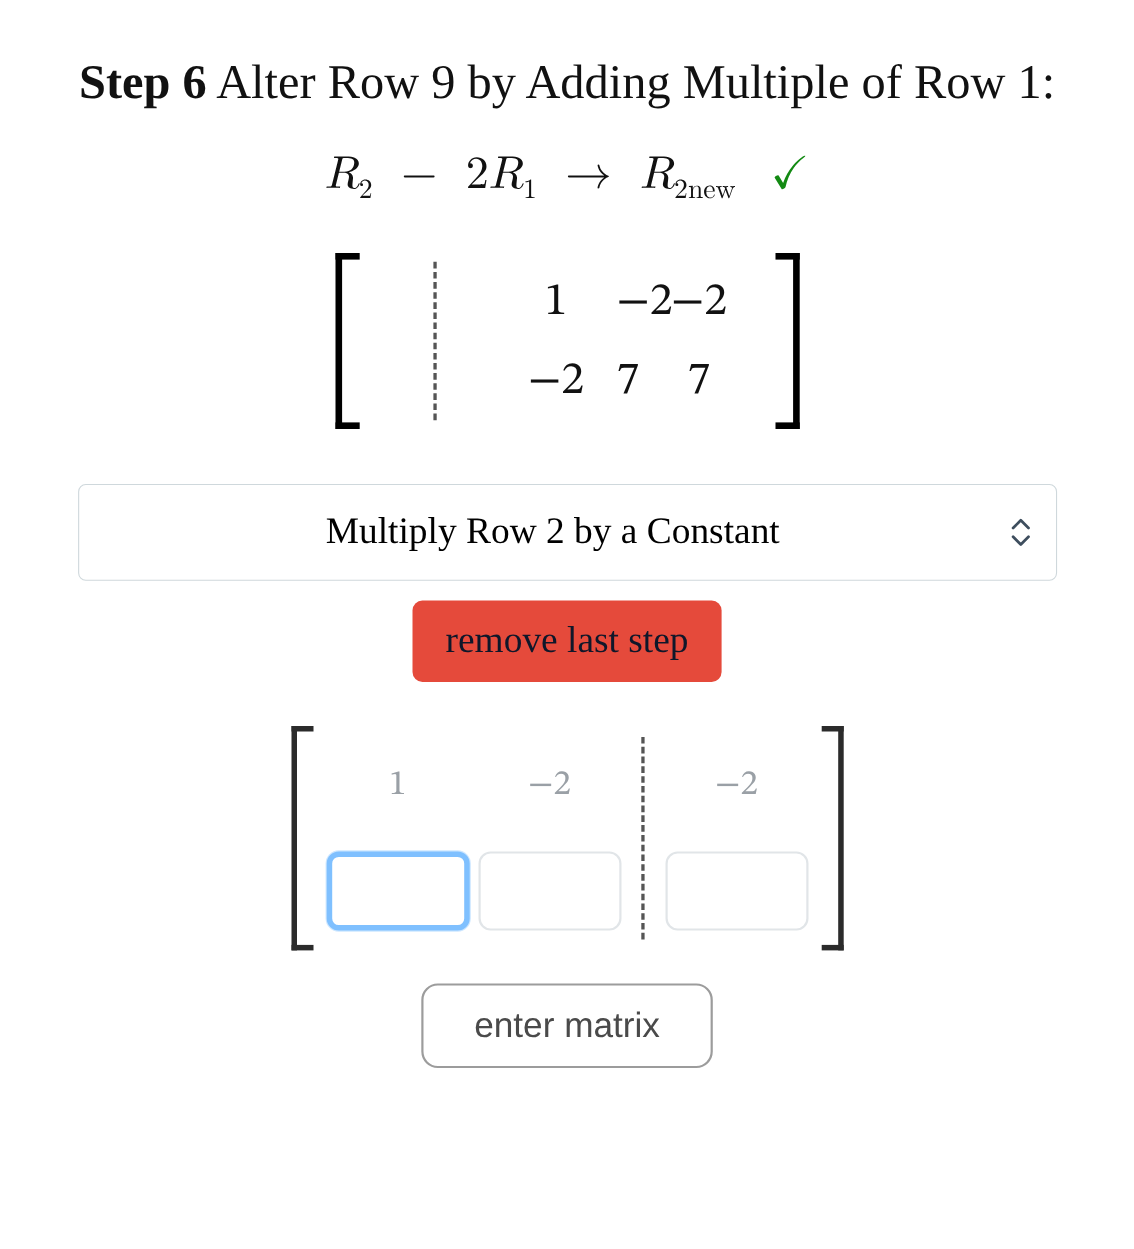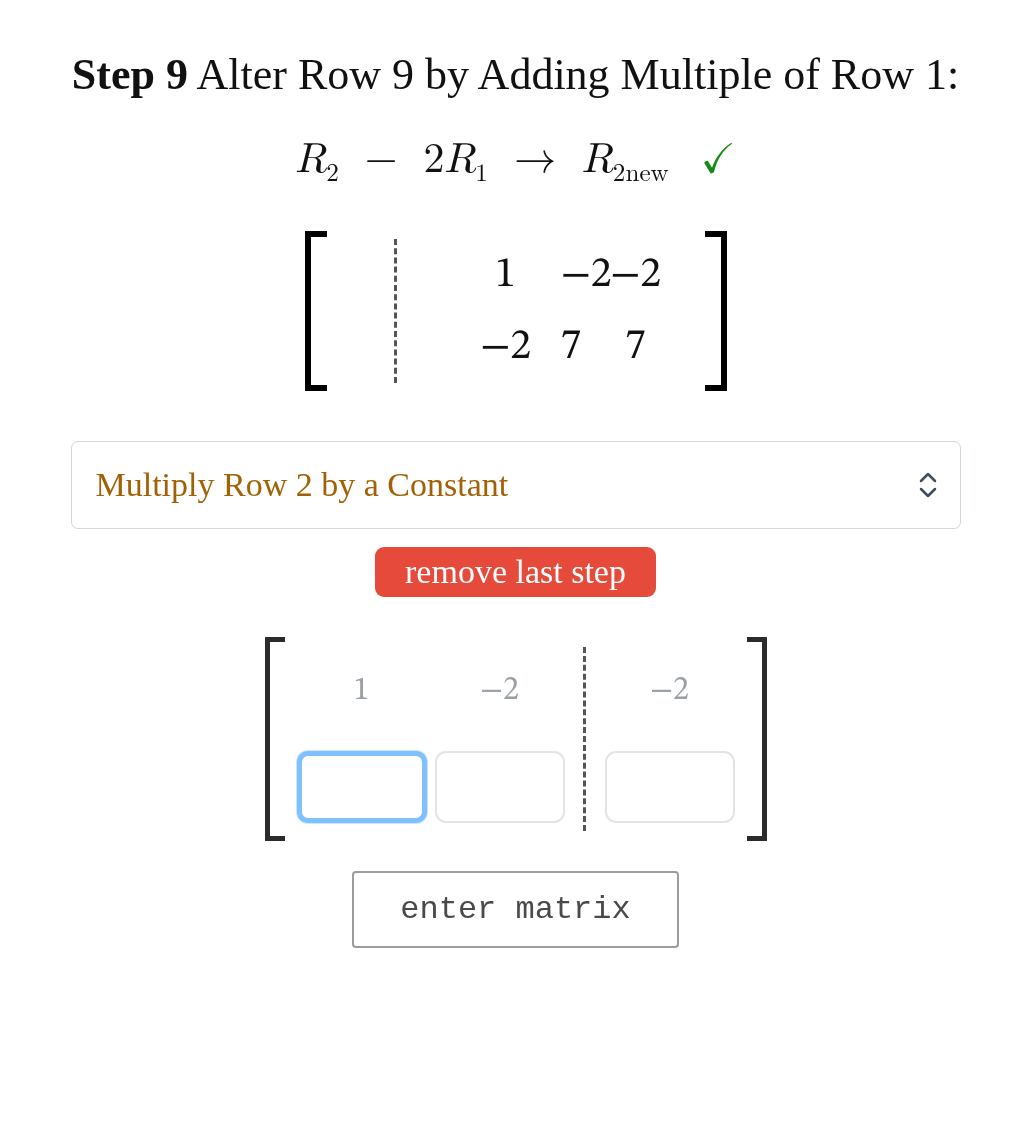--- a/index.html
+++ b/index.html
@@ -70,35 +70,35 @@
     width:890px;
   }
   .select{
     width:100%;box-sizing:border-box;
     border:1.5px solid #cfd8dc;
     border-radius:7px;
     background:#fff;
     padding:24px 50px 24px 24px;
     font-family:Georgia,serif;
     font-size:34px;
-    color:#a16207;
-    text-align:left;
+    color:#000000;
+    text-align:center;
     cursor:pointer;
   }
   .select-wrap .chev{
     position:absolute;right:22px;top:50%;transform:translateY(-50%);
     pointer-events:none;
   }
   .select-wrap .chev svg{display:block;}
   
   .remove{
     display:block;margin:0 auto;
-    background:#e54a3b;color:#ffffff;
+    background:#e54a3b;color:#0f172a;
     border:none;border-radius:9px;
-    padding:6px 30px;
+    padding:18px 30px;
     font-family:Georgia,serif;font-size:34px;
     cursor:pointer;
   }
   
   .imatrix{
     display:flex;justify-content:center;margin:40px auto 30px auto;
   }
   .ibracket{
     width:20px;position:relative;
   }
@@ -144,31 +144,31 @@
     border-color:transparent;
   }
   .cell.focus{
     border:5px solid #7fc0ff;
     box-shadow:0 0 0 1px rgba(127,192,255,.4);
   }
   
   .enter{
     display:block;margin:20px auto 0 auto;
     background:#fff;color:#4a4a4a;
-    border:2px solid #9c9c9c;border-radius:4px;
+    border:2px solid #9c9c9c;border-radius:15px;
     padding:18px 46px;
-    font-family:Liberation Mono, monospace;font-size:32px;
+    font-family:Liberation Sans, sans-serif;font-size:32px;
     cursor:pointer;
   }
 </style>
 </head>
 <body>
 
 <h1 class="heading">
-  <span class="stepnum">Step 9</span>
+  <span class="stepnum">Step 6</span>
   <span>Alter Row 9 by Adding Multiple of Row 1:</span>
 </h1>
 
 <div class="eq">
   <span class="mvar">R</span><sub>2</sub>
   <span class="op">−</span>
   <span>2</span><span class="mvar">R</span><sub>1</sub>
   <span class="op">→</span>
   <span class="mvar">R</span><sub><span>2</span><span class="word">new</span></sub>
   <span class="check">✓</span>

